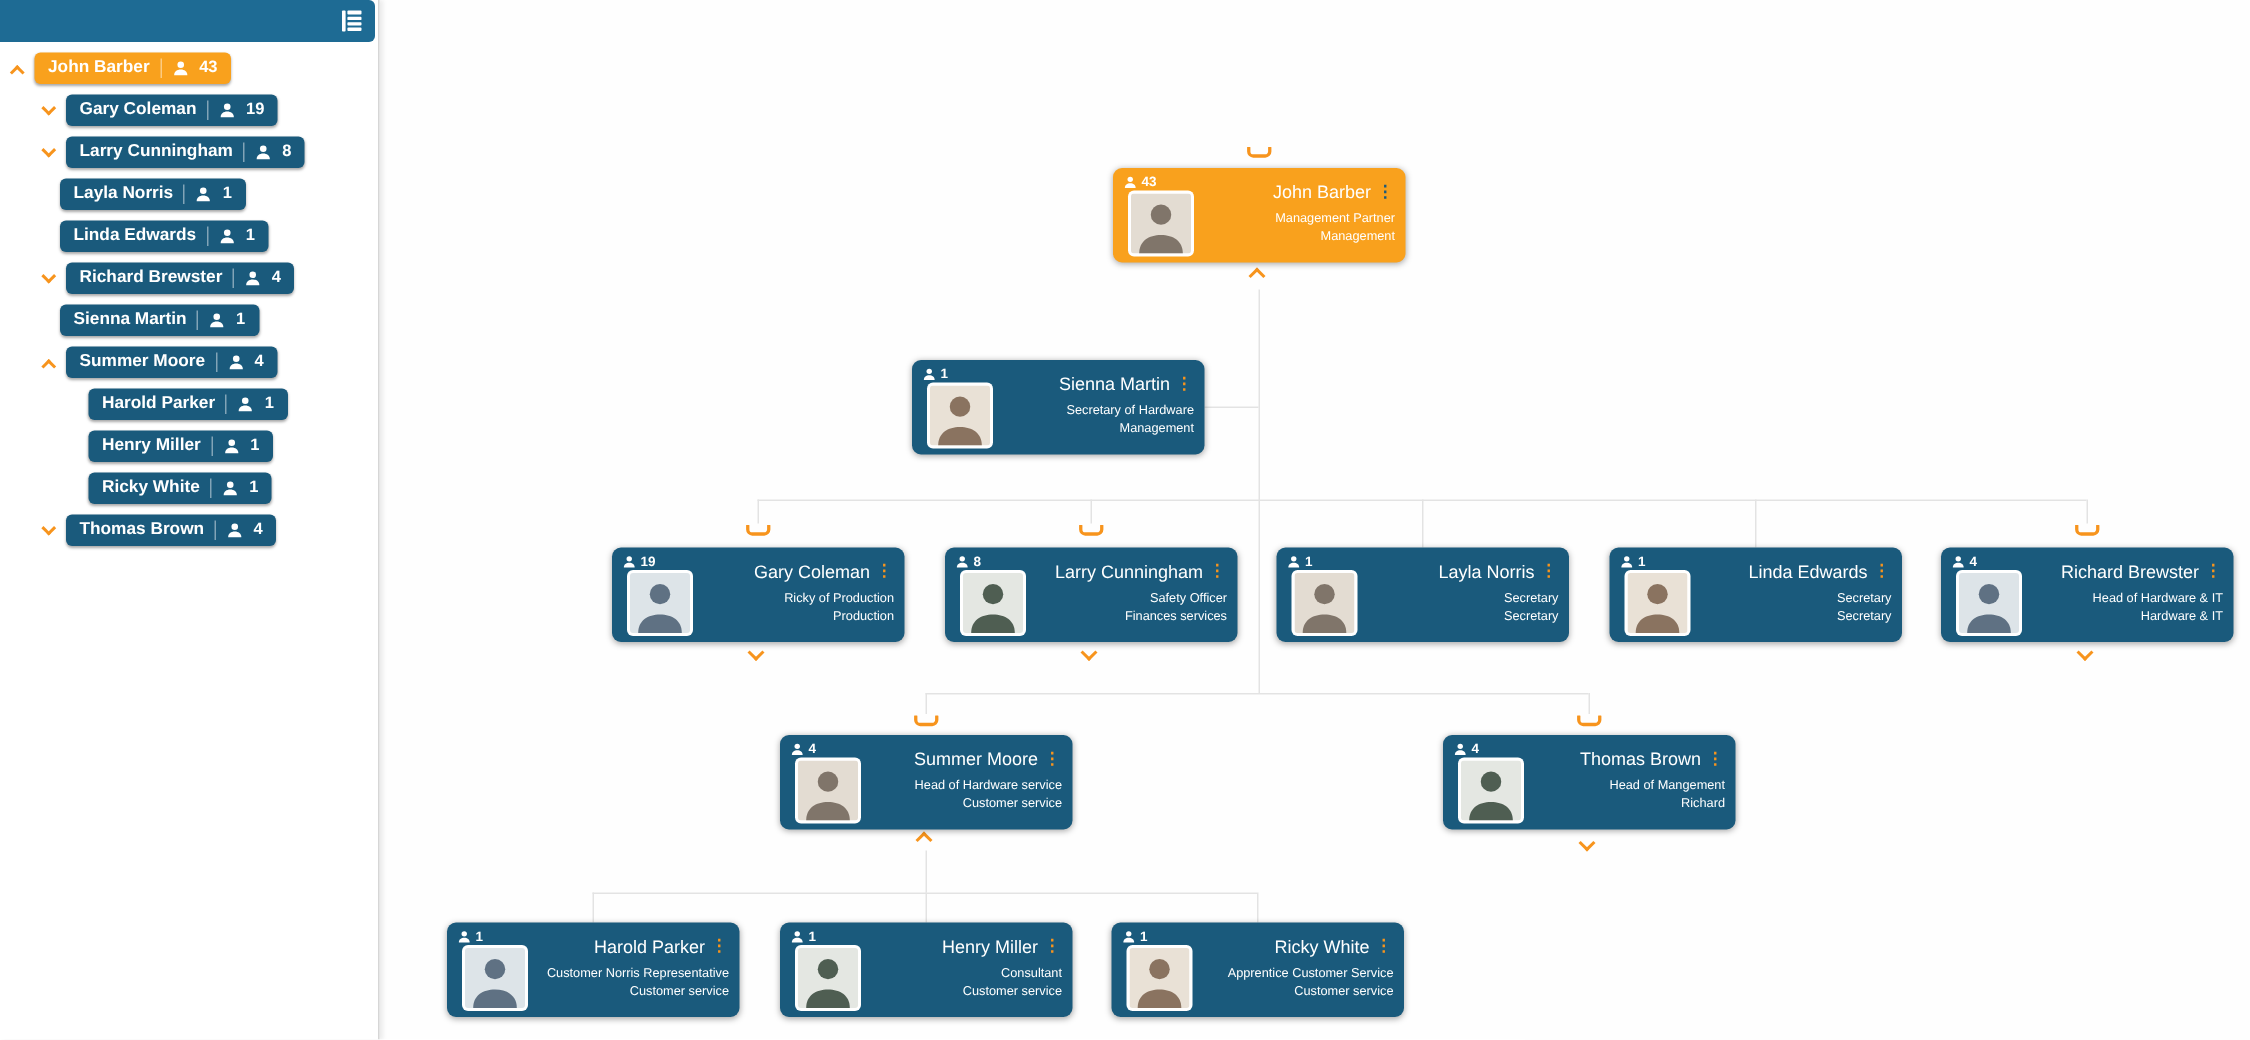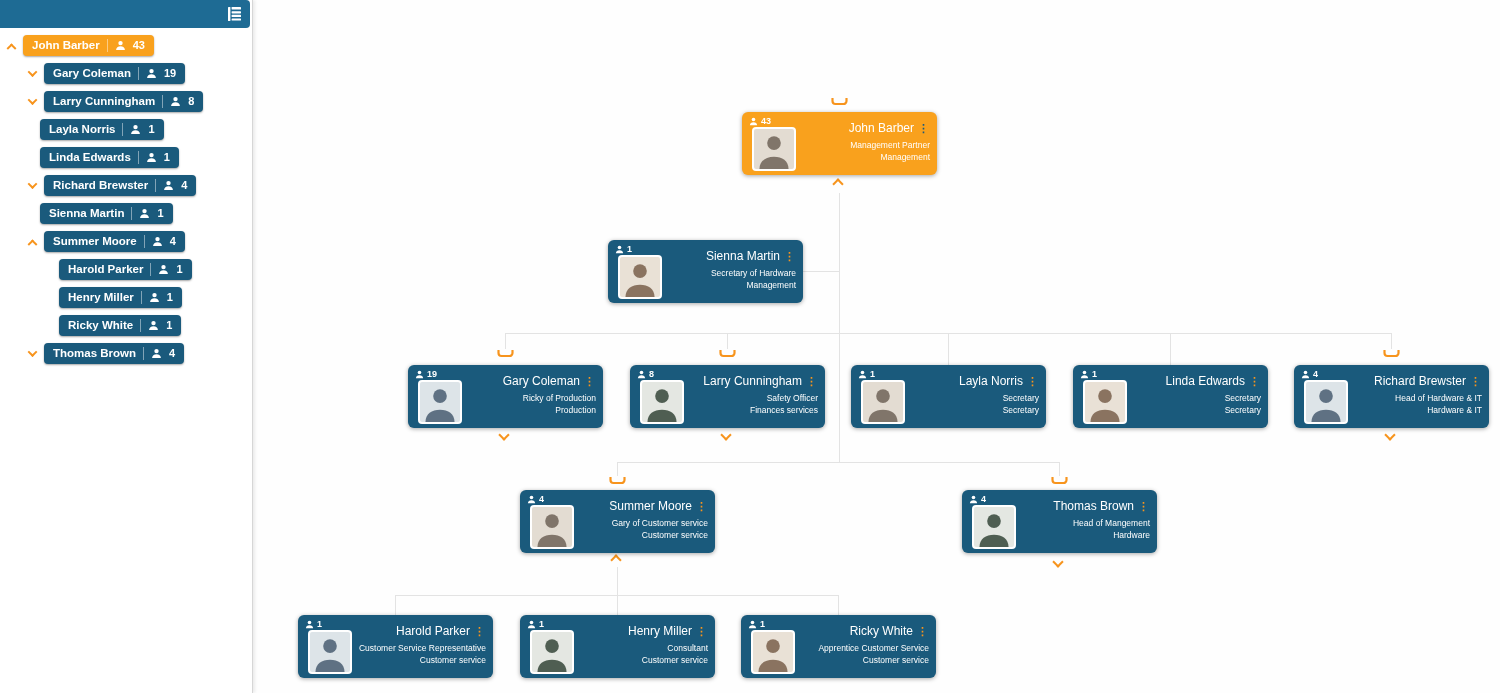--- a/index.html
+++ b/index.html
@@ -305,21 +305,21 @@
             <rect class="av-bg" width="44" height="44"></rect>
             <circle class="av-fg" cx="22" cy="15.5" r="7.5"></circle>
             <path class="av-fg" d="M6 44c0-9 7-13.5 16-13.5S38 35 38 44z"></path>
           </svg>
       </div>
       <div class="info">
         <div class="name-row">
             <span class="node-name">Summer Moore</span>
             <span class="dots">⋮</span>
           </div>
-        <div class="node-title">Gary of Customer service</div>
+        <div class="node-title">Head of Hardware service</div>
         <div class="node-dept">Customer service</div>
       </div>
     </div>
 
     <div class="card" style="left:962px;top:490px">
       <div class="badge">
         <svg width="9" height="9" viewBox="0 0 12 12" fill="#fff">
             <circle cx="6" cy="3.4" r="2.4"></circle>
             <path d="M1.2 11c0-2.6 2.1-4.1 4.8-4.1s4.8 1.5 4.8 4.1z"></path>
           </svg>
@@ -331,21 +331,21 @@
             <circle class="av-fg" cx="22" cy="15.5" r="7.5"></circle>
             <path class="av-fg" d="M6 44c0-9 7-13.5 16-13.5S38 35 38 44z"></path>
           </svg>
       </div>
       <div class="info">
         <div class="name-row">
             <span class="node-name">Thomas Brown</span>
             <span class="dots">⋮</span>
           </div>
         <div class="node-title">Head of Mangement</div>
-        <div class="node-dept">Hardware</div>
+        <div class="node-dept">Richard</div>
       </div>
     </div>
 
     <div class="card" style="left:298px;top:615px">
       <div class="badge">
         <svg width="9" height="9" viewBox="0 0 12 12" fill="#fff">
             <circle cx="6" cy="3.4" r="2.4"></circle>
             <path d="M1.2 11c0-2.6 2.1-4.1 4.8-4.1s4.8 1.5 4.8 4.1z"></path>
           </svg>
         <span>1</span>
@@ -355,21 +355,21 @@
             <rect class="av-bg" width="44" height="44"></rect>
             <circle class="av-fg" cx="22" cy="15.5" r="7.5"></circle>
             <path class="av-fg" d="M6 44c0-9 7-13.5 16-13.5S38 35 38 44z"></path>
           </svg>
       </div>
       <div class="info">
         <div class="name-row">
             <span class="node-name">Harold Parker</span>
             <span class="dots">⋮</span>
           </div>
-        <div class="node-title">Customer Service Representative</div>
+        <div class="node-title">Customer Norris Representative</div>
         <div class="node-dept">Customer service</div>
       </div>
     </div>
 
     <div class="card" style="left:520px;top:615px">
       <div class="badge">
         <svg width="9" height="9" viewBox="0 0 12 12" fill="#fff">
             <circle cx="6" cy="3.4" r="2.4"></circle>
             <path d="M1.2 11c0-2.6 2.1-4.1 4.8-4.1s4.8 1.5 4.8 4.1z"></path>
           </svg>

